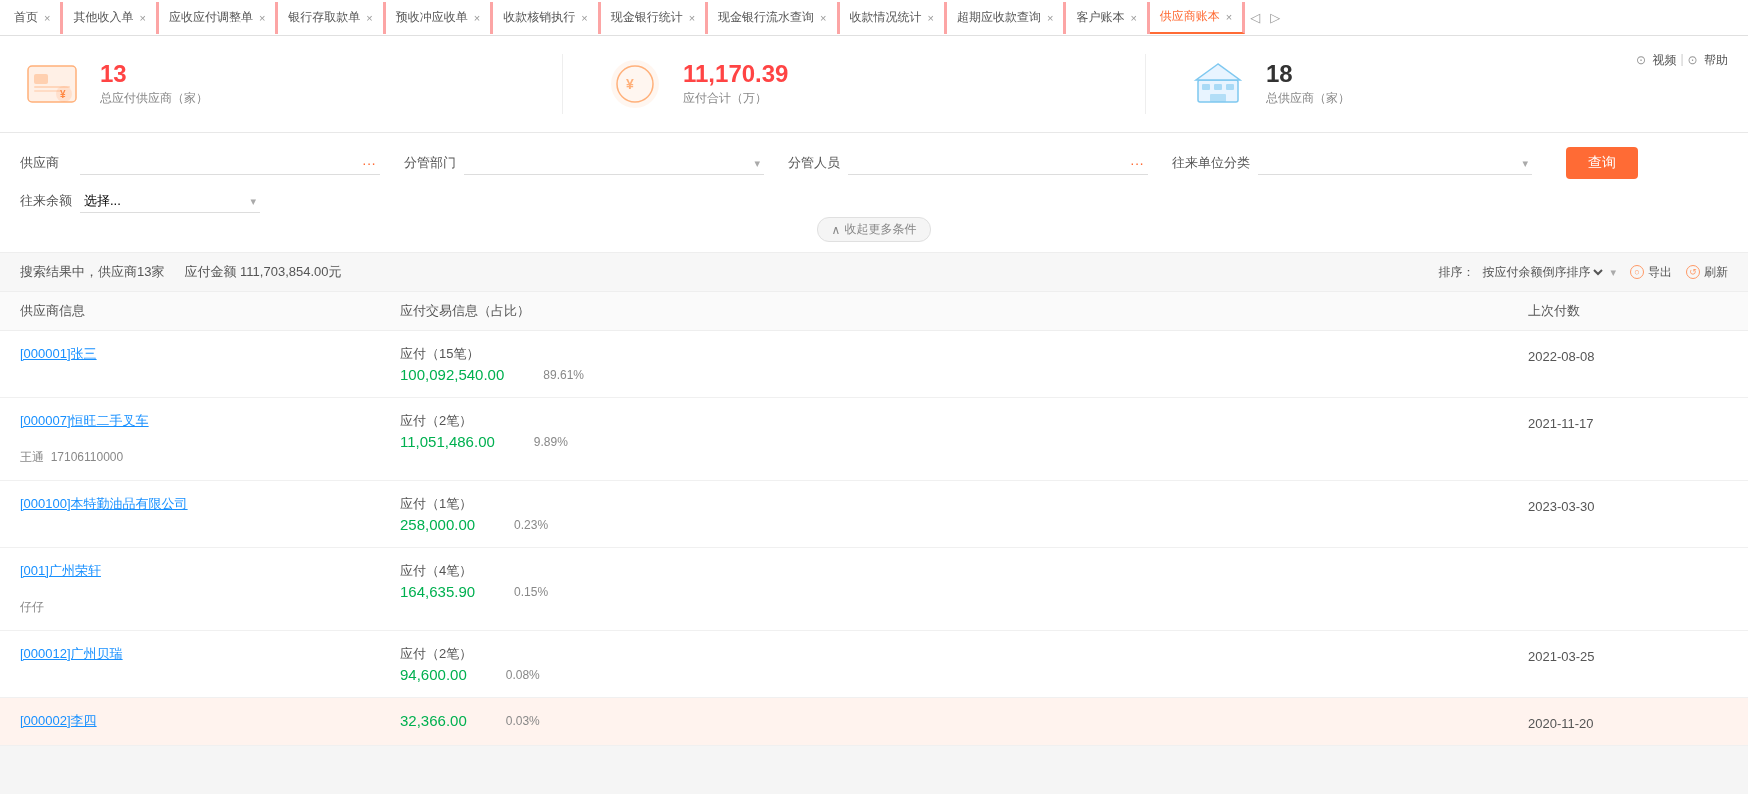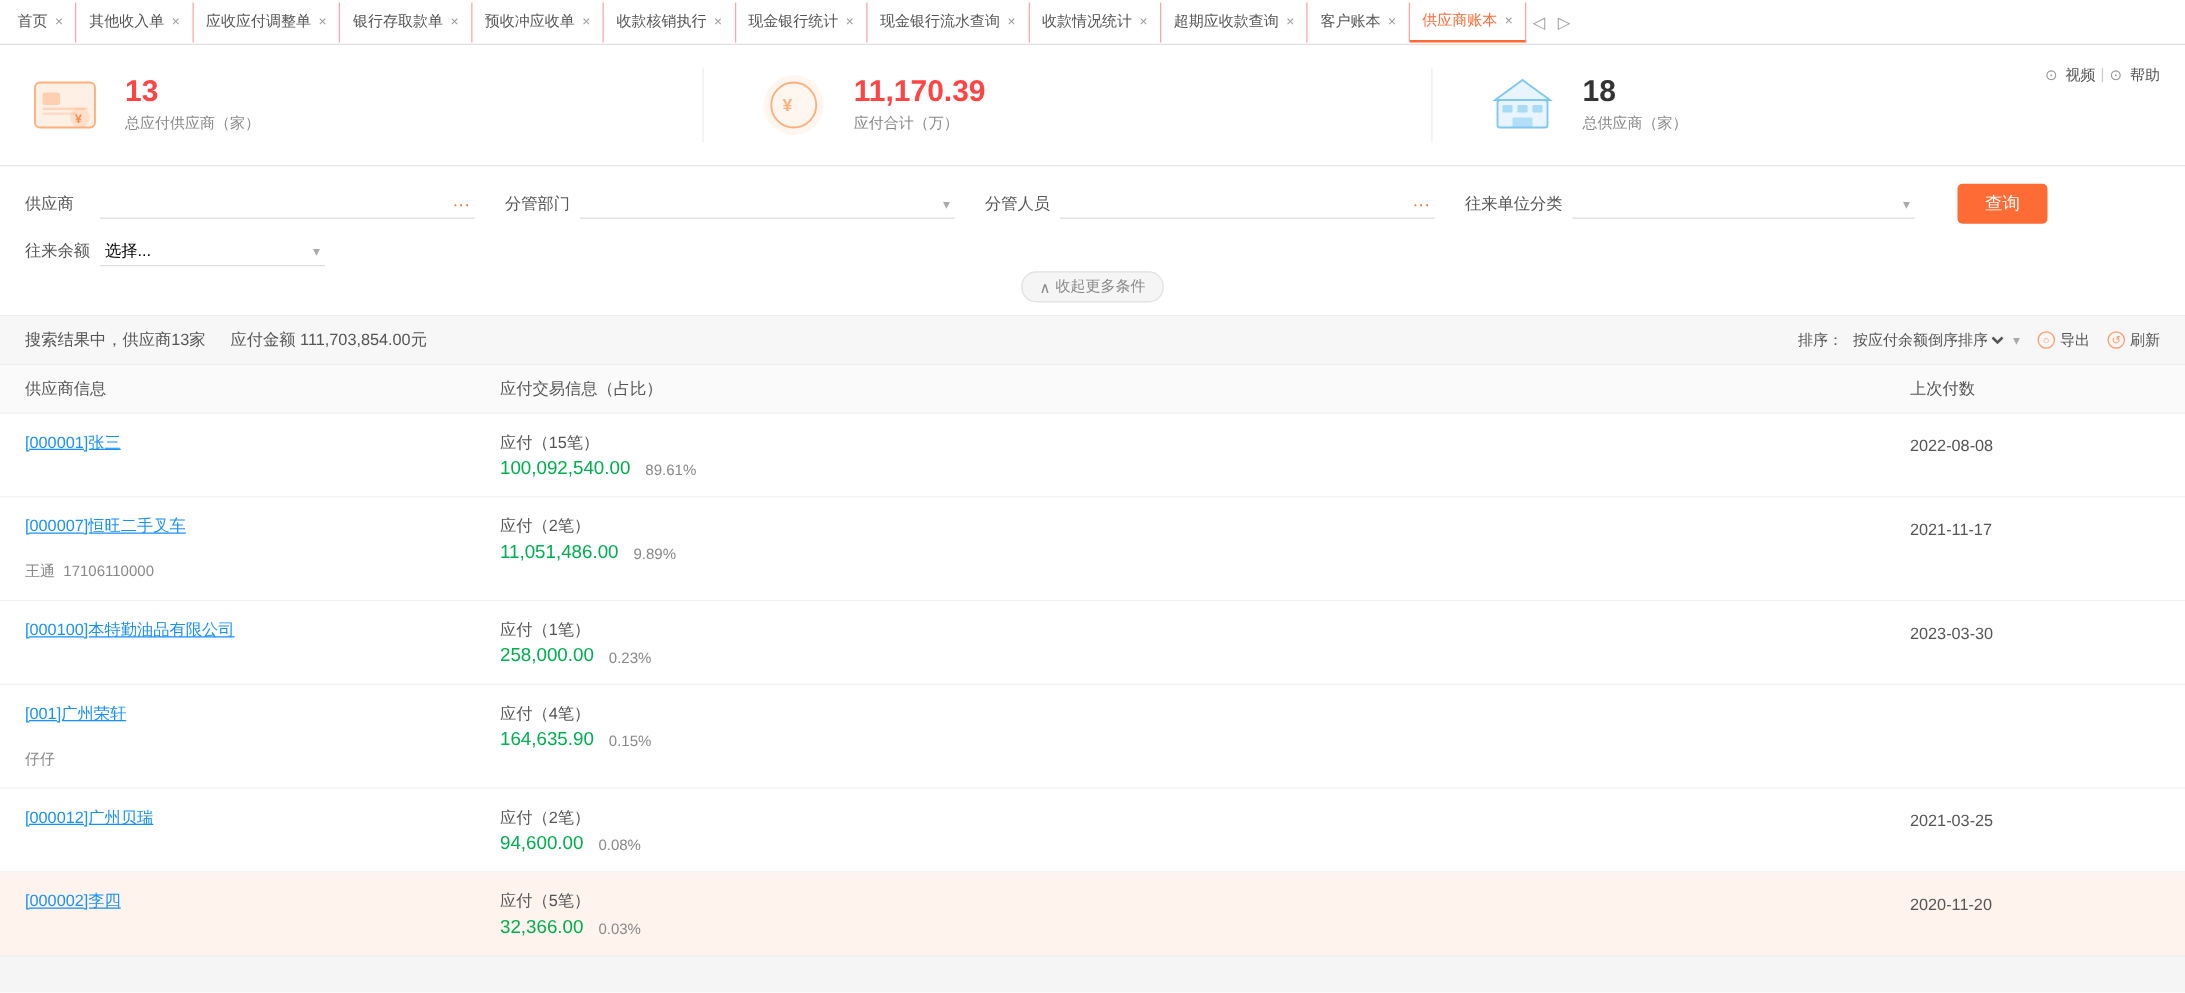--- a/index.html
+++ b/index.html
@@ -17,21 +17,21 @@
       white-space: nowrap;
     }
     .nav-tab {
       display: inline-flex;
       align-items: center;
       padding: 0 10px;
       height: 32px;
       font-size: 12px;
       color: #555;
       cursor: pointer;
-      border-right: 1px solid #fca5a5;
+      border-right: 3px solid #fca5a5;
       flex-shrink: 0;
       justify-content: center;
     }
     .nav-tab.active {
       color: #ff6b35;
       border-bottom: 2px solid #ff6b35;
     }
     .nav-tab .close-x {
       margin-left: 6px;
       color: #999;
@@ -310,21 +310,22 @@
       color: #00b050;
       cursor: pointer;
     }
     .payable-pct {
       font-size: 12px;
       color: #888;
       margin-left: 12px;
     }
     .payable-row {
       display: flex;
-      align-items: flex-end;
+      align-items: center;
+      gap: 27px;
     }
 
     .lastpay-date {
       font-size: 13px;
       color: #555;
       padding-top: 4px;
     }
 
     
     ::-webkit-scrollbar { width: 6px; height: 6px; }
@@ -638,21 +639,20 @@
     </div>
   </div>
 
   <div class="table-row highlighted">
     <div class="col-supplier">
       <div class="supplier-name">
         <a>[000002]李四</a>
       </div>
     </div>
     <div class="col-payable">
-      <div class="payable-label">应付（5笔）</div>
       <div class="payable-row">
         <span class="payable-amount">32,366.00</span>
         <span class="payable-pct">0.03%</span>
       </div>
     </div>
     <div class="col-lastpay">
       <div class="lastpay-date">2020-11-20</div>
     </div>
   </div>
 </div>

